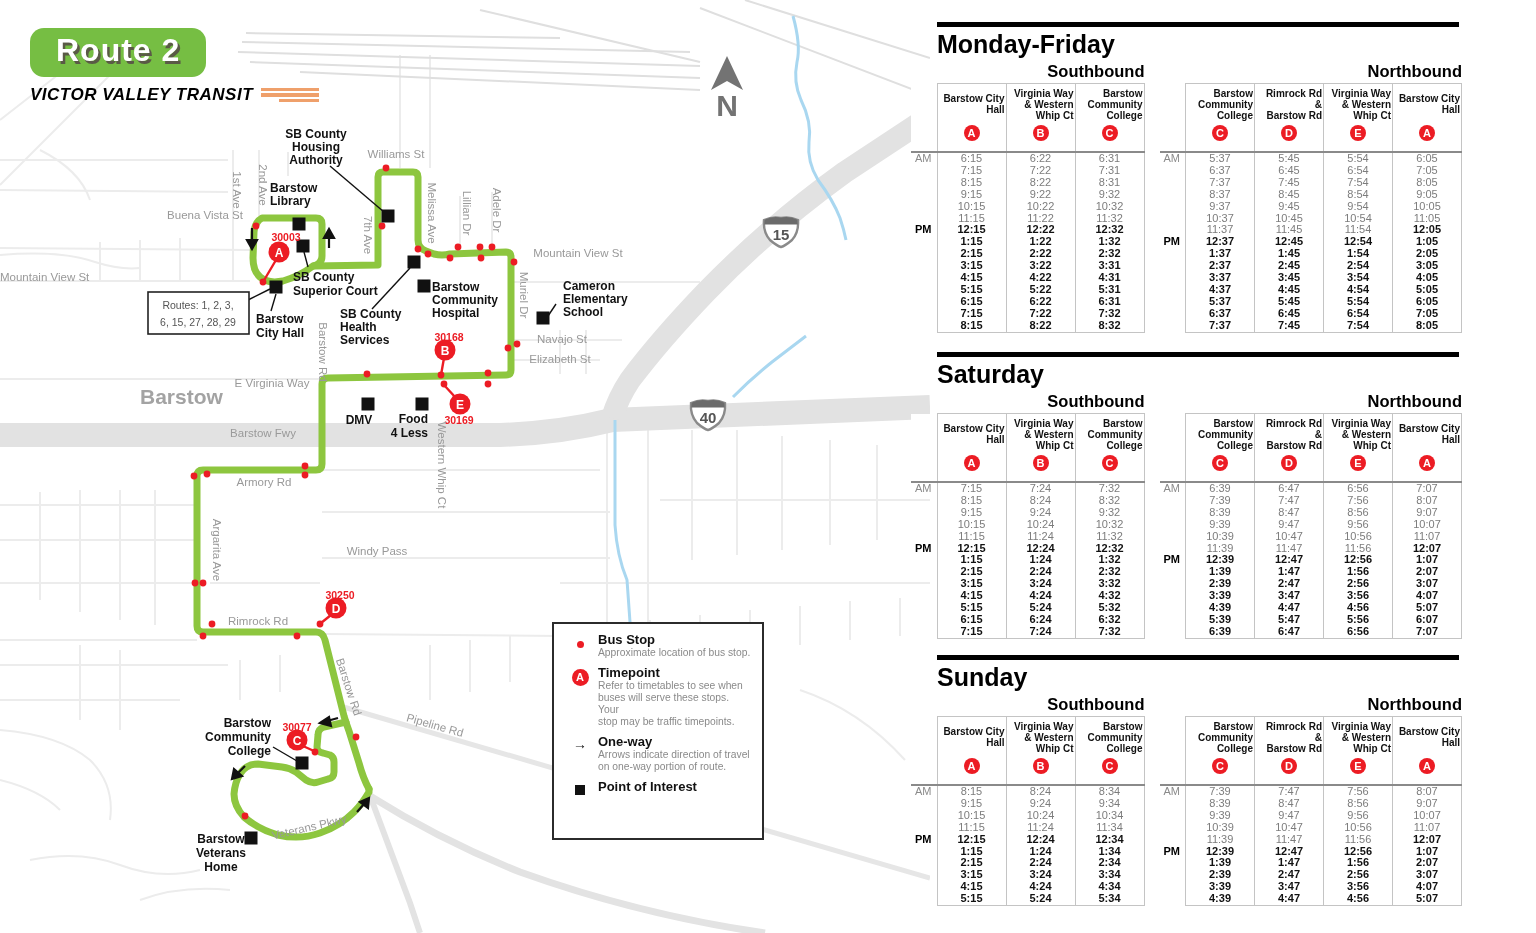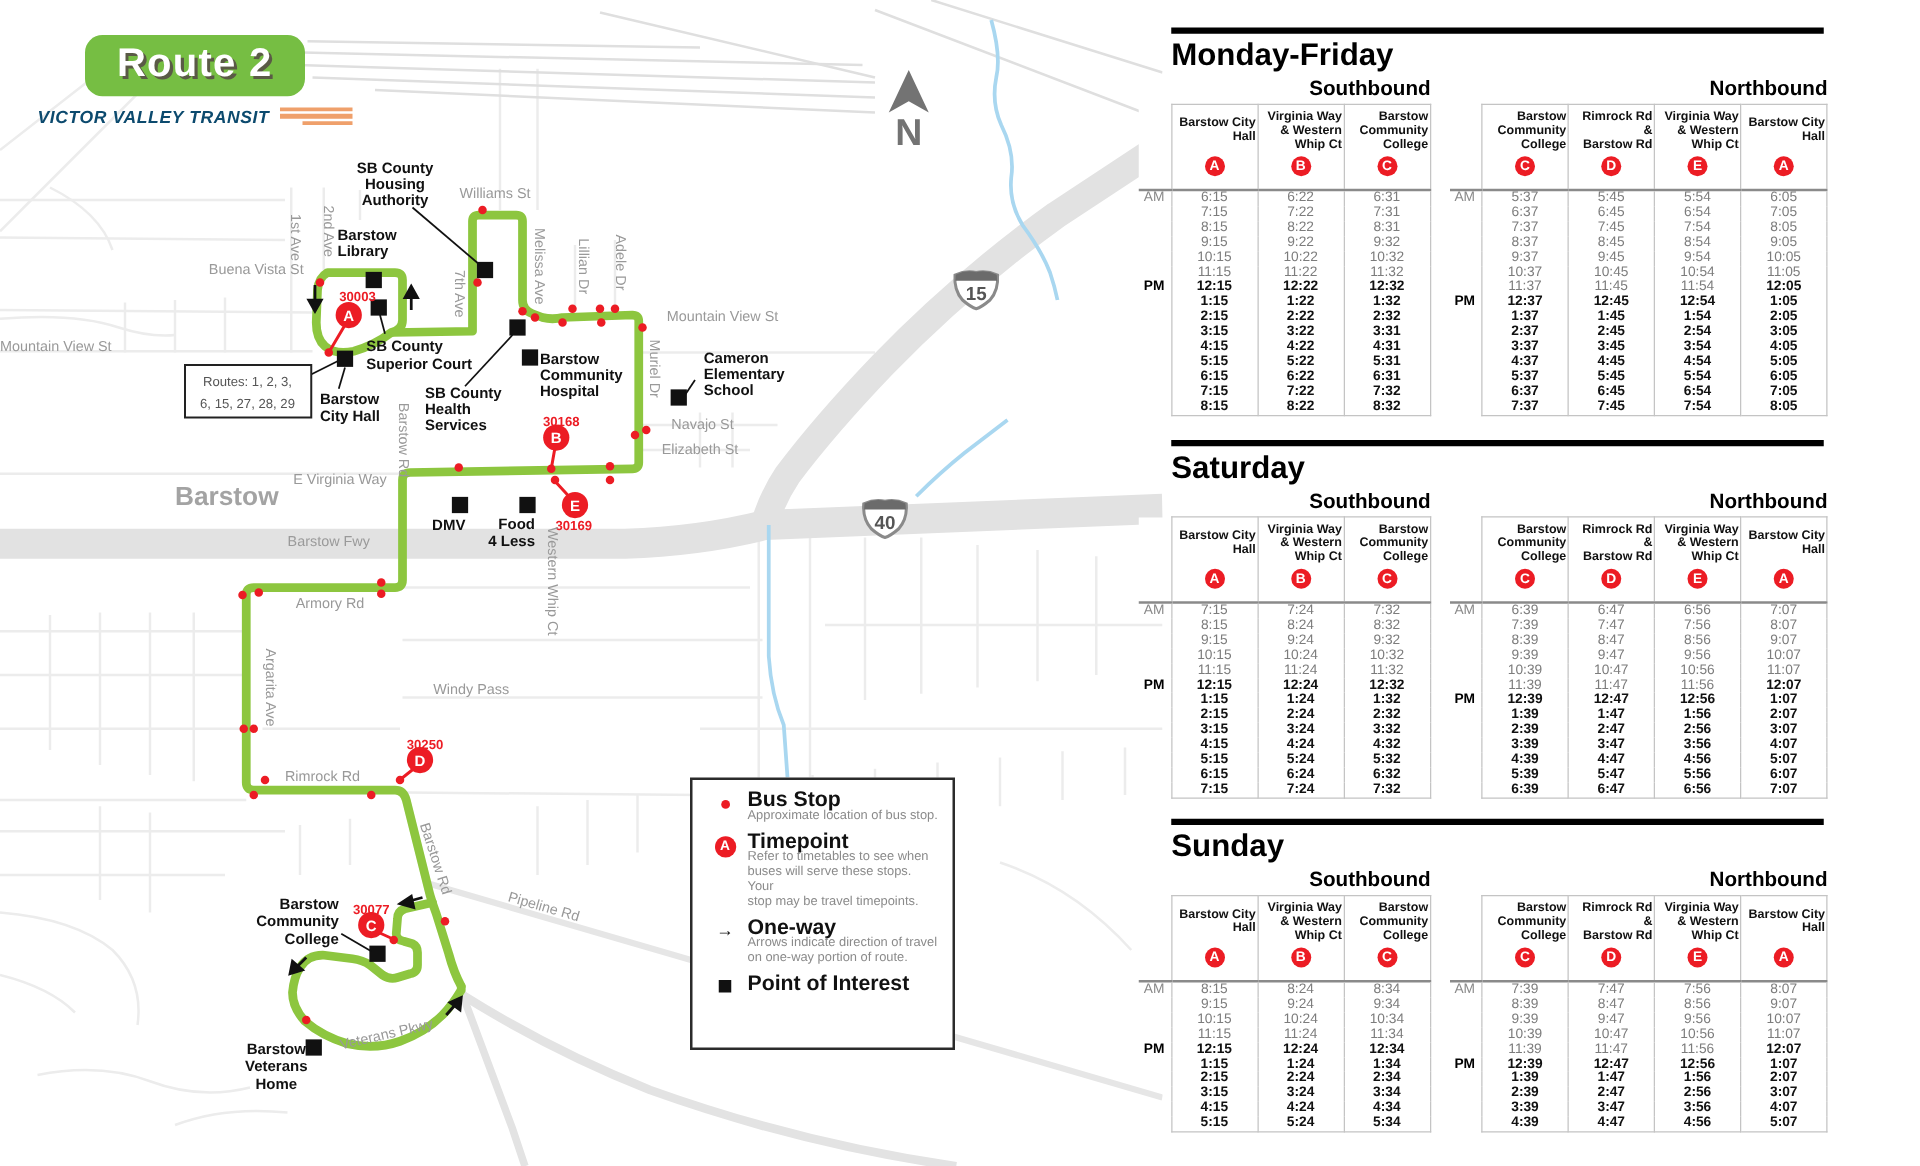--- a/index.html
+++ b/index.html
@@ -8,38 +8,38 @@
   .page{position:absolute;inset:0;}
   svg text{font-family:"Liberation Sans", sans-serif;}
 
   
   #map{position:absolute;left:0;top:0;}
   .legend-box{position:absolute;left:552px;top:622px;width:212px;height:218px;
       background:#fff;border:2px solid #2b2b2b;box-sizing:border-box;padding:9px 10px 0 8px;}
   .lg-item{display:flex;margin-bottom:7px;}
   .lg-ico{width:36px;flex:0 0 36px;text-align:center;padding-top:1px;}
   .lg-main{flex:1;}
-  .lg-title{font-size:17px;font-weight:bold;color:#111;line-height:14px;}
+  .lg-title{font-size:13px;font-weight:bold;color:#111;line-height:14px;}
   .lg-desc{font-size:10.3px;color:#8a8a8a;line-height:12px;}
   .lg-dot{display:inline-block;width:7px;height:7px;border-radius:50%;background:#ec1c24;margin-top:4px;}
   .lg-circle{display:inline-block;width:17px;height:17px;border-radius:50%;background:#ec1c24;color:#fff;
       font-size:11px;font-weight:bold;line-height:17px;text-align:center;}
   .lg-stopid{font-size:10px;font-weight:bold;color:#ec1c24;}
   .lg-arrow{font-size:14px;font-weight:bold;color:#111;}
   .lg-square{display:inline-block;width:10px;height:10px;background:#111;margin-top:3px;}
   .service-note{position:absolute;left:551px;top:857px;width:300px;
       font-size:13.6px;color:#111;line-height:19px;}
 
   
-  .logo{position:absolute;left:30px;top:28px;text-align:center;}
+  .logo{position:absolute;left:30px;top:28px;}
   .badge{display:inline-block;background:#76be43;border-radius:14px;padding:4px 26px 8px 26px;}
   .badge span{font-size:32px;font-weight:bold;color:#fff;letter-spacing:1px;
       text-shadow:2.5px 2.5px 0 #5a5a46;}
   .agency{margin-top:8px;display:flex;align-items:center;}
-  .agency .vvt{font-size:14px;font-weight:bold;color:#0c4a6e;letter-spacing:.5px;font-style:italic;}
+  .agency .vvt{font-size:17px;font-weight:bold;color:#000000;letter-spacing:.5px;font-style:italic;}
   .vvt-lines{margin-left:8px;display:flex;flex-direction:column;gap:2.5px;}
   .vvt-lines i{display:block;width:58px;height:3.2px;background:#efa06b;}
   .vvt-lines i:last-child{width:40px;align-self:flex-end;}
 
   
   .panel{position:absolute;left:911px;top:0;width:620px;}
   .day{position:absolute;left:0;width:560px;}
   .day-bar{margin-left:26px;width:522px;height:5px;background:#000;}
   .day-title{margin:3px 0 0 26px;font-size:25px;font-weight:bold;color:#000;line-height:28px;}
   .dirs{display:flex;gap:15px;margin-top:4px;}
@@ -395,21 +395,21 @@
       <div class="lg-title">Bus Stop</div>
       <div class="lg-desc">Approximate location of bus stop.</div>
     </div>
   </div>
   <div class="lg-item">
     <div class="lg-ico"><span class="lg-circle">A</span></div>
     <div class="lg-main">
       <div class="lg-title">Timepoint</div>
       <div class="lg-desc">Refer to timetables to see when</div>
       <div class="lg-desc">buses will serve these stops. Your</div>
-      <div class="lg-desc">stop may be travel timepoints.</div>
+      <div class="lg-desc">stop may be traffic timepoints.</div>
     </div>
   </div>
   <div class="lg-item">
     <div class="lg-ico lg-arrow">→</div>
     <div class="lg-main">
       <div class="lg-title">One-way</div>
       <div class="lg-desc">Arrows indicate direction of travel</div>
       <div class="lg-desc">on one-way portion of route.</div>
     </div>
   </div>

